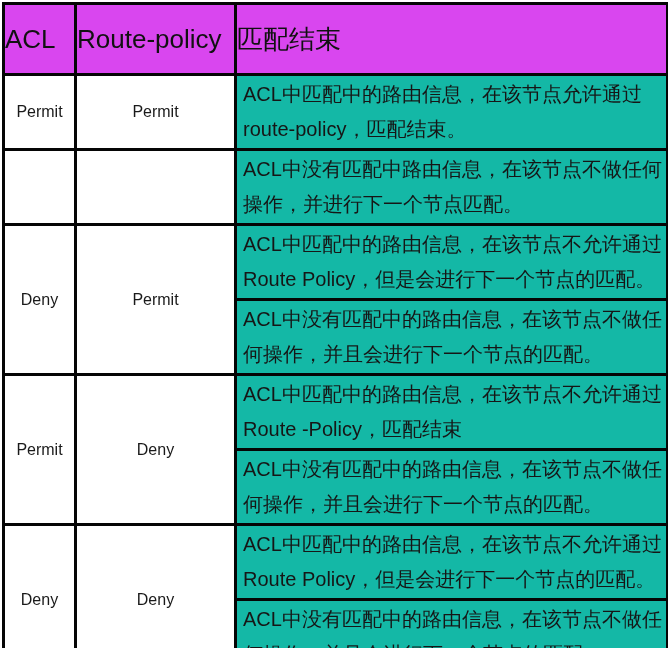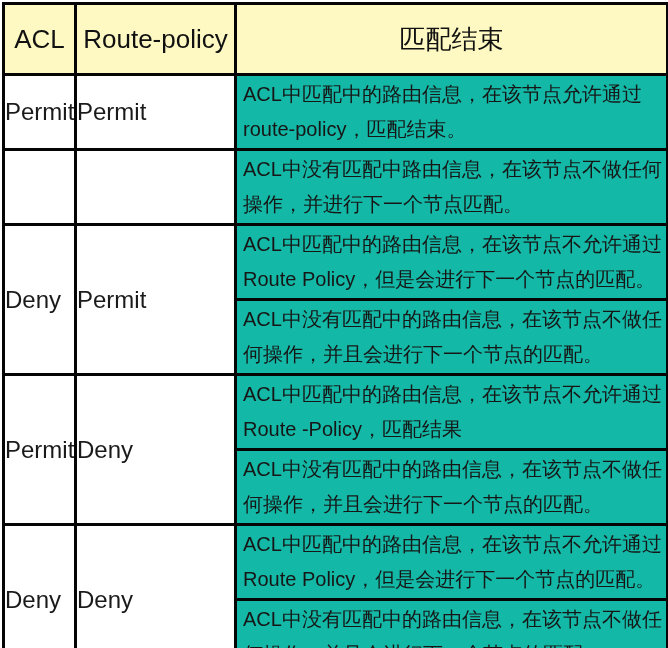--- a/index.html
+++ b/index.html
@@ -25,32 +25,32 @@
   }
   th, td {
     border: 3px solid #050505;
     box-sizing: border-box;
     overflow: hidden;
   }
   col.c1 { width: 72px; }
   col.c2 { width: 160px; }
   col.c3 { width: 432px; }
   thead th {
-    background: #fef9c3;
+    background: #d946ef;
     font-weight: normal;
     font-size: 26px;
-    text-align: center;
+    text-align: left;
     height: 71px;
     padding: 0;
     color: #111111;
   }
   td.key-cell {
-    text-align: left;
+    text-align: center;
     vertical-align: middle;
-    font-size: 24px;
+    font-size: 16px;
     padding: 0;
     background: #ffffff;
   }
   td.result-cell {
     font-size: 20px;
     line-height: 35px;
     text-align: left;
     vertical-align: middle;
     padding: 1px 4px 1px 6px;
     background: #14b8a6;
@@ -94,21 +94,21 @@
         <td class="key-cell" rowspan="2">Permit</td>
         <td class="result-cell">ACL中匹配中的路由信息，在该节点不允许通过Route Policy，但是会进行下一个节点的匹配。</td>
       </tr>
       <tr class="body-row">
         <td class="result-cell">ACL中没有匹配中的路由信息，在该节点不做任何操作，并且会进行下一个节点的匹配。</td>
       </tr>
 
       <tr class="body-row">
         <td class="key-cell" rowspan="2">Permit</td>
         <td class="key-cell" rowspan="2">Deny</td>
-        <td class="result-cell">ACL中匹配中的路由信息，在该节点不允许通过Route -Policy，匹配结果</td>
+        <td class="result-cell">ACL中匹配中的路由信息，在该节点不允许通过Route -Policy，匹配结束</td>
       </tr>
       <tr class="body-row">
         <td class="result-cell">ACL中没有匹配中的路由信息，在该节点不做任何操作，并且会进行下一个节点的匹配。</td>
       </tr>
 
       <tr class="body-row">
         <td class="key-cell" rowspan="2">Deny</td>
         <td class="key-cell" rowspan="2">Deny</td>
         <td class="result-cell">ACL中匹配中的路由信息，在该节点不允许通过Route Policy，但是会进行下一个节点的匹配。</td>
       </tr>

